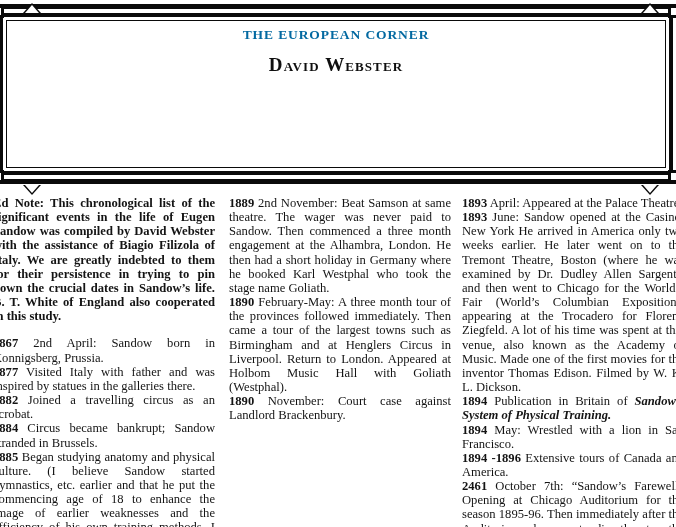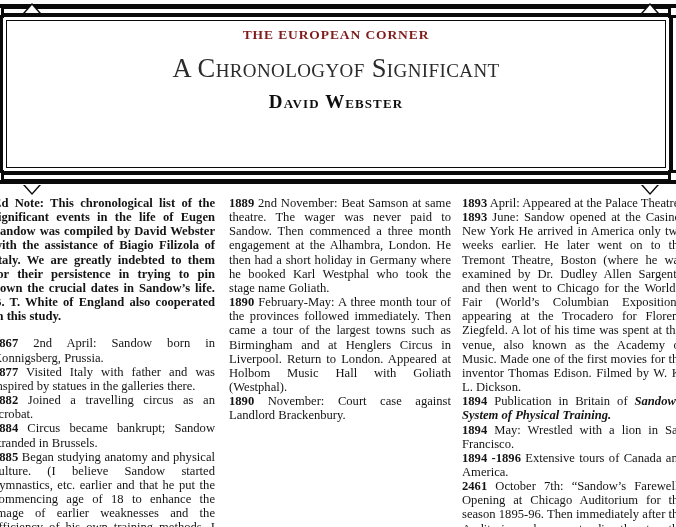--- a/index.html
+++ b/index.html
@@ -101,21 +101,21 @@
   .masthead-text {
     position: absolute;
     left: 26px; right: 26px; top: 24px;
     text-align: center;
   }
   #kicker {
     font-family: "Liberation Serif", "DejaVu Serif", serif;
     font-weight: bold;
     font-size: 13.5px;
     letter-spacing: 0.9px;
-    color: #7f1d1d;
+    color: #0369a1;
     margin: 0 0 12px 0;
     line-height: 1.1;
   }
   .title-line {
     font-family: "Liberation Serif", "DejaVu Serif", serif;
     font-weight: normal;
     color: #2b2b2b;
     line-height: 1.0;
     white-space: nowrap;
     margin: 0;
@@ -180,23 +180,20 @@
   <div class="corner-sq br"></div>
 
   <div class="tri-out-up" style="left: 33px;  top: -1px;"></div>
   <div class="tri-out-up" style="left: 651px; top: -1px;"></div>
   <div class="tri-out-down" style="left: 33px;  top: 181px;"></div>
   <div class="tri-out-down" style="left: 651px; top: 181px;"></div>
 
   <div class="masthead-text">
     <div id="kicker">THE EUROPEAN CORNER</div>
 
-    <div class="title-line">
-      <span class="sc" id="title-line-1">A Chronologyof Significant</span>
-    </div>
 
     <div id="byline">David Webster</div>
   </div>
 </div>
 
 <div id="columns">
 
   <div class="col" id="col-1">
     <p class="para">
       <span class="lead">Ed Note: This chronological list of the significant events in the life of Eugen Sandow was compiled by David Webster with the assistance of Biagio Filizola of Italy. We are greatly indebted to them for their persistence in trying to pin down the crucial dates in Sandow’s life.  B. T. White of England also cooperated in this study.</span>

